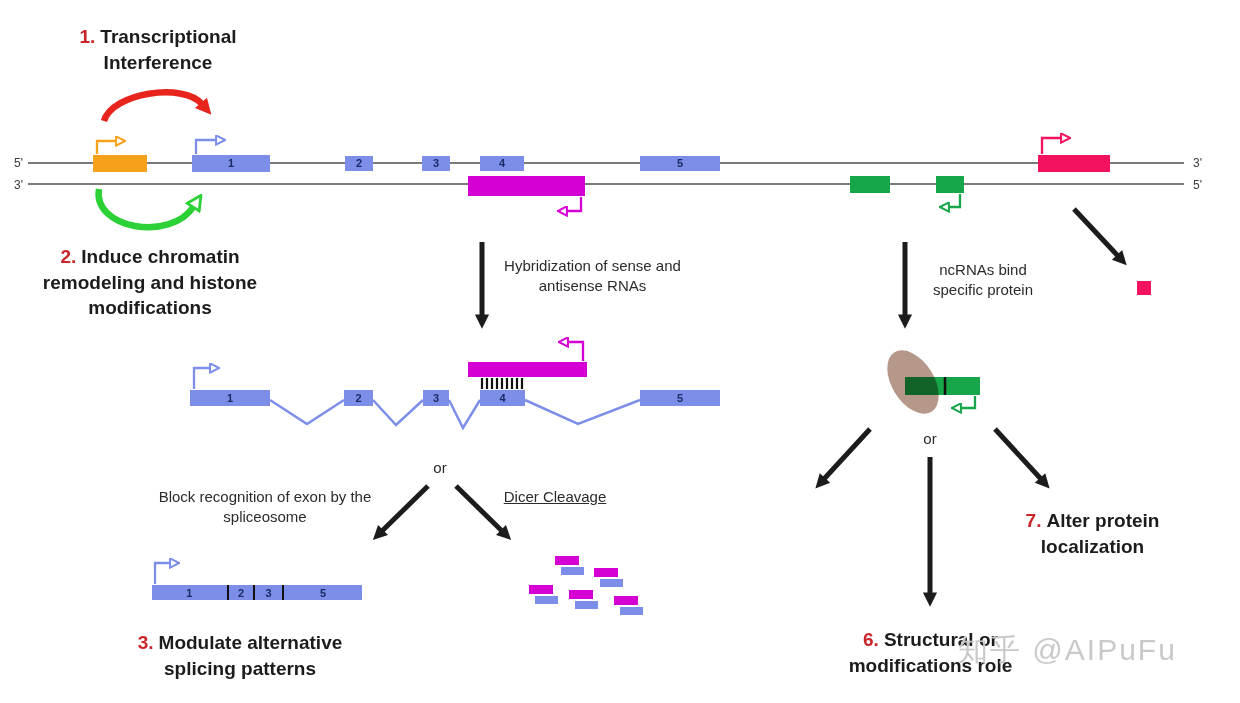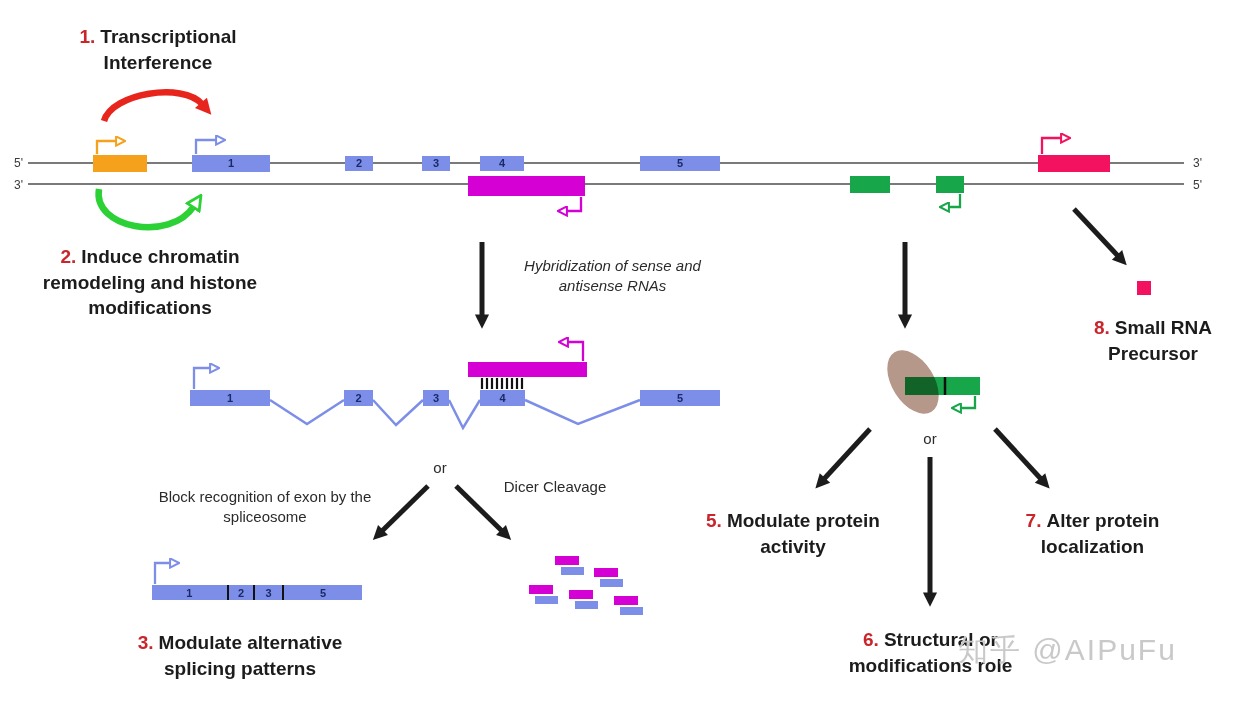--- a/index.html
+++ b/index.html
@@ -157,34 +157,29 @@
 
   <div class="step" style="left:58px;top:24px;width:200px;">
     <span class="num">1.</span><span>Transcriptional Interference</span>
   </div>
   <div class="step" style="left:35px;top:244px;width:230px;">
     <span class="num">2.</span><span>Induce chromatin remodeling and histone modifications</span>
   </div>
   <div class="step" style="left:110px;top:630px;width:260px;">
     <span class="num">3.</span><span>Modulate alternative splicing patterns</span>
   </div>
-  <div class="step" style="left:703px;top:508px;width:180px;">
-    <span class="num">5.</span><span>Modulate protein activity</span>
-  </div>
   <div class="step" style="left:803px;top:627px;width:255px;">
     <span class="num">6.</span><span>Structural or modifications role</span>
   </div>
   <div class="step" style="left:1000px;top:508px;width:185px;">
     <span class="num">7.</span><span>Alter protein localization</span>
   </div>
-  <div class="step" style="left:1078px;top:315px;width:150px;">
-    <span class="num">8.</span><span>Small RNA Precursor</span>
-  </div>
 
-  <div class="note" style="left:520px;top:256px;width:185px;font-style:italic;">Hybridization of sense and antisense RNAs</div>
+  <div class="note" style="left:500px;top:256px;width:185px;">Hybridization of sense and antisense RNAs</div>
+  <div class="note" style="left:918px;top:260px;width:130px;">ncRNAs bind specific protein</div>
   <div class="note" style="left:150px;top:487px;width:230px;">Block recognition of exon by the spliceosome</div>
-  <div class="note" style="left:490px;top:477px;width:130px;">Dicer Cleavage</div>
+  <div class="note" style="left:490px;top:487px;width:130px;text-decoration:underline;">Dicer Cleavage</div>
   <div class="note" style="left:425px;top:458px;width:30px;">or</div>
   <div class="note" style="left:915px;top:429px;width:30px;">or</div>
 
   <div class="watermark">知乎 @AIPuFu</div>
 
 </div>
 
 </body></html>

